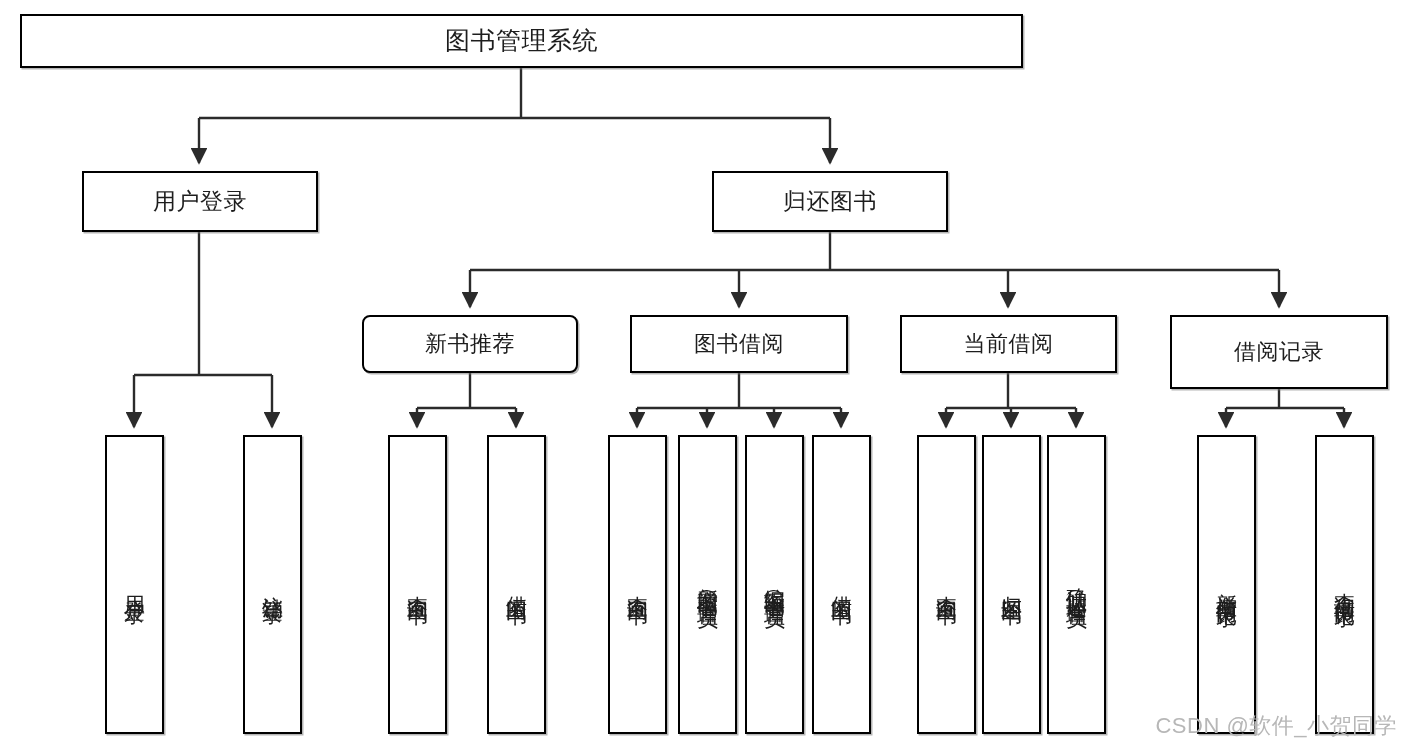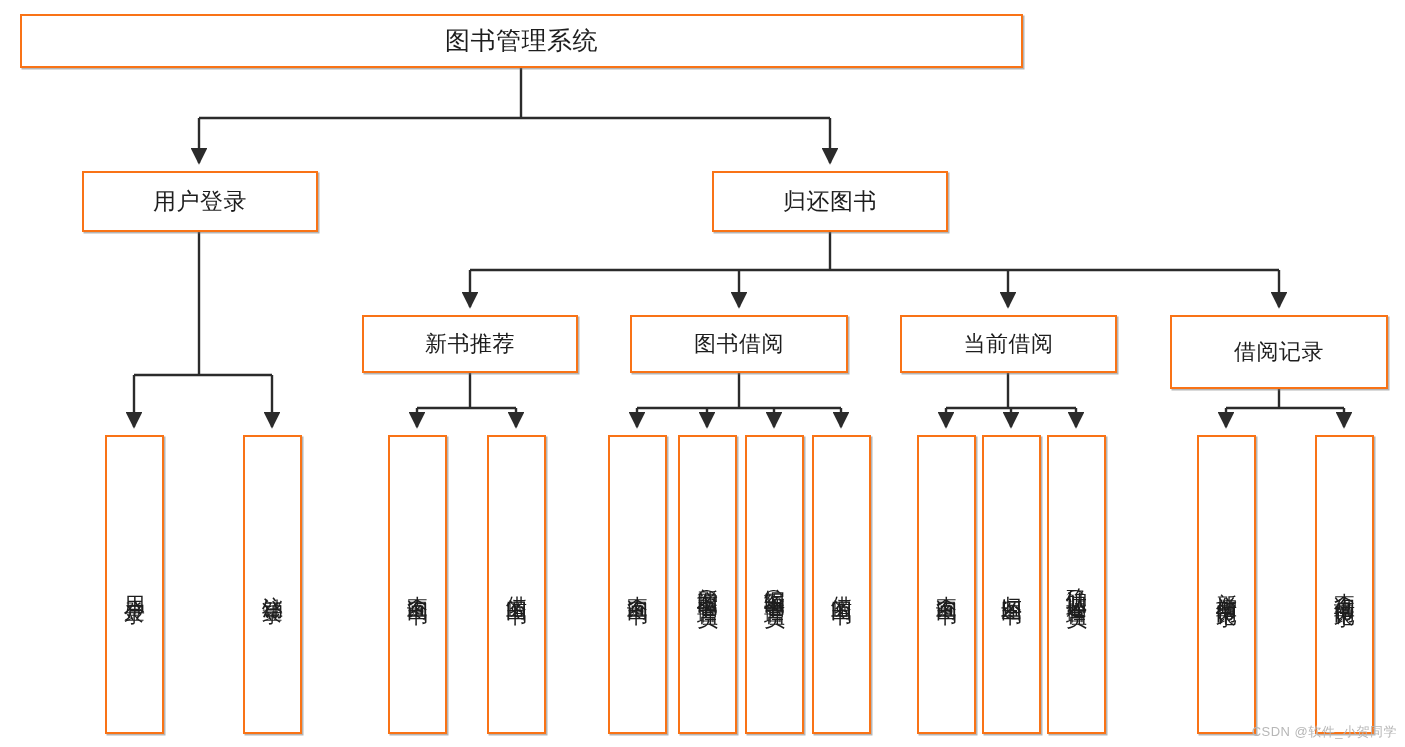--- a/index.html
+++ b/index.html
@@ -20,21 +20,21 @@
     position:absolute;
     left:0; top:0;
     width:1405px;
     height:747px;
     pointer-events:none;
   }
   .node{
     position:absolute;
     box-sizing:border-box;
     background:#ffffff;
-    border:2px solid #f97316;
+    border:2px solid #000000;
     display:flex;
     align-items:center;
     justify-content:center;
     text-align:center;
     color:#1d1d1d;
     box-shadow:1.5px 1.5px 0 rgba(120,120,120,0.55);
   }
   .node .label{
     display:block;
     line-height:1.18;
@@ -50,21 +50,21 @@
     writing-mode:vertical-rl;
     text-orientation:upright;
     letter-spacing:3px;
     line-height:1.05;
     max-height:100%;
   }
   #watermark{
     position:absolute;
     right:8px;
     bottom:6px;
-    font-size:13px;
+    font-size:22px;
     color:#b7b7b7;
     white-space:nowrap;
     letter-spacing:0.5px;
     user-select:none;
   }
 </style>
 </head>
 <body>
 
 <div id="canvas">
@@ -123,21 +123,21 @@
     <span class="label">图书管理系统</span>
   </div>
 
   <div class="node level-2" style="left:82px; top:171px; width:236px; height:61px;">
     <span class="label">用户登录</span>
   </div>
   <div class="node level-2" style="left:712px; top:171px; width:236px; height:61px;">
     <span class="label">归还图书</span>
   </div>
 
-  <div class="node level-3" style="left:362px; top:315px; width:216px; height:58px;">
+  <div class="node level-3" style="left:362px; top:315px; width:216px; height:58px;border-radius:8px;">
     <span class="label">新书推荐</span>
   </div>
   <div class="node level-3" style="left:630px; top:315px; width:218px; height:58px;">
     <span class="label">图书借阅</span>
   </div>
   <div class="node level-3" style="left:900px; top:315px; width:217px; height:58px;">
     <span class="label">当前借阅</span>
   </div>
   <div class="node level-3" style="left:1170px; top:315px; width:218px; height:74px;">
     <span class="label">借阅记录</span>

